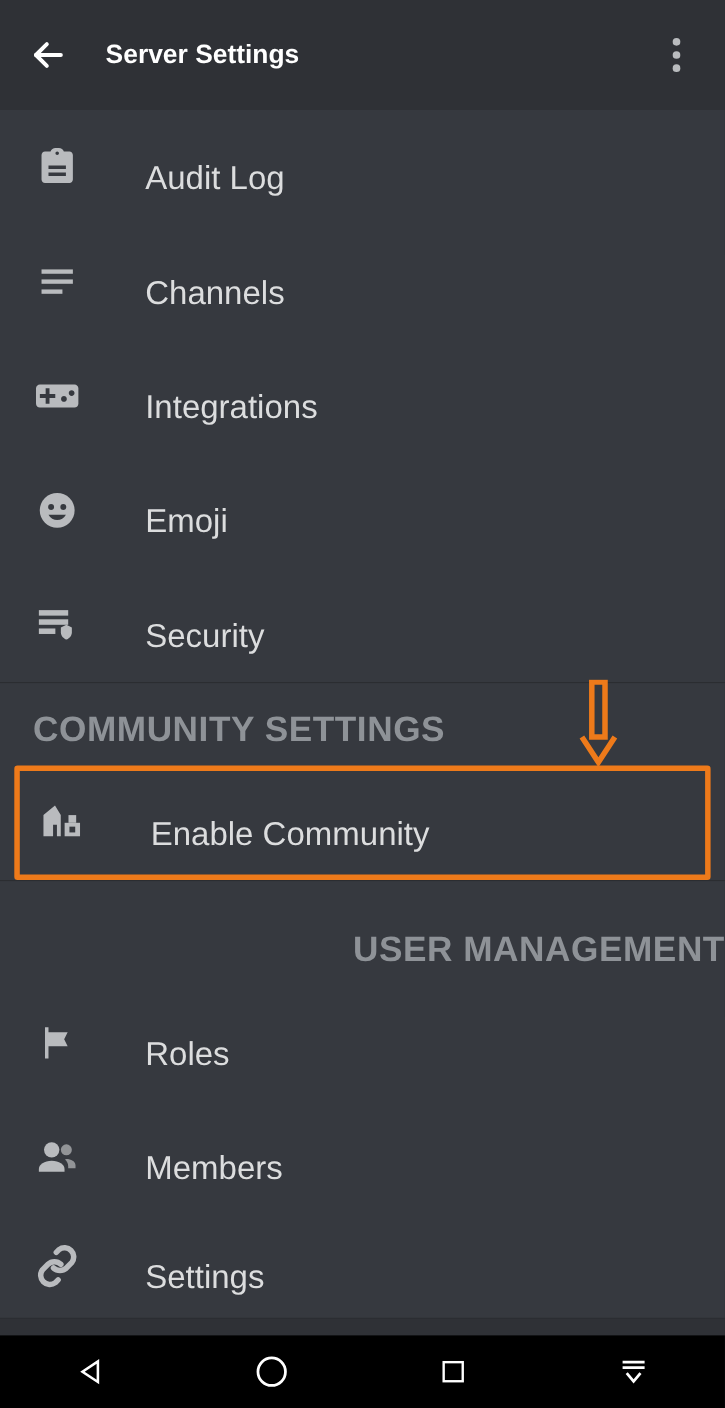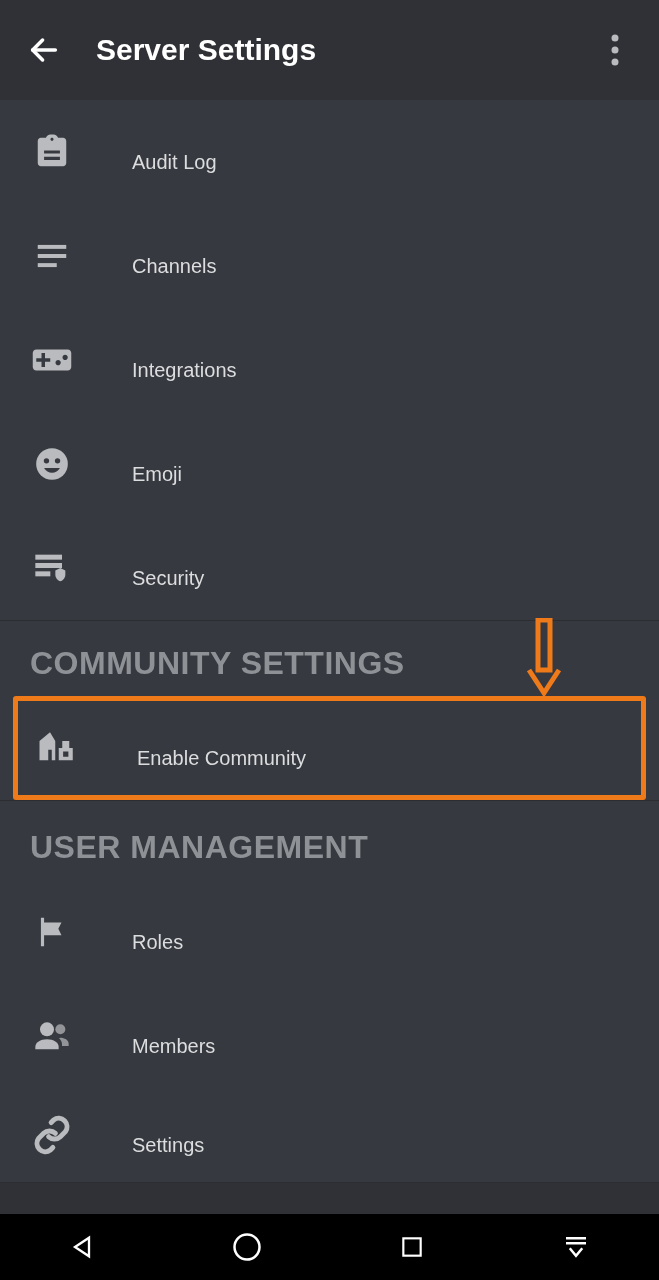--- a/index.html
+++ b/index.html
@@ -1,25 +1,25 @@
 <!DOCTYPE html>
 <html><head>
 <meta charset="utf-8">
 <style>
 * { margin: 0; padding: 0; box-sizing: border-box; }
 html, body { width: 659px; height: 1280px; background: #2f3136; font-family: -apple-system, BlinkMacSystemFont, "Segoe UI", Arial, sans-serif; overflow: hidden; color: #dcddde; }
 .topbar { height: 100px; display: flex; align-items: center; padding: 0 24px; background: #2f3136; position: relative; }
 .back-btn { width: 40px; height: 40px; display: flex; align-items: center; justify-content: center; margin-right: 32px; }
-.title { color: #ffffff; font-size: 30px; font-weight: 700; }
+.title { color: #ffffff; font-size: 24px; font-weight: 700; }
 .more-btn { position: absolute; right: 24px; width: 40px; height: 40px; display: flex; align-items: center; justify-content: center; }
 .content { background: #36393f; }
 .section-outer { border-bottom: 1px solid #2b2d31; }
 .menu-item { display: flex; align-items: center; height: 104px; padding: 0 0 0 30px; }
 .menu-icon { width: 44px; height: 44px; display: flex; align-items: center; justify-content: center; flex-shrink: 0; }
-.menu-label { color: #dcddde; font-size: 20px; font-weight: 500; margin-left: 58px; margin-top: 21px; }
+.menu-label { color: #dcddde; font-size: 30px; font-weight: 500; margin-left: 58px; margin-top: 21px; }
 .section-header { color: #8e9297; font-size: 32px; font-weight: 700; letter-spacing: 0.5px; padding: 24px 0 14px 30px; }
 .highlighted { border: 5px solid #ee7a1a; margin: 0 13px; border-radius: 3px; padding-left: 17px; text-align: center; }
 .arrow-annotation { position: absolute; top: 618px; left: 524px; }
 .navbar { position: absolute; bottom: 0; left: 0; width: 659px; height: 66px; background: #000; display: flex; align-items: center; justify-content: space-around; }
 svg { display: block; }
 </style>
 </head>
 <body>
 
 <div class="topbar">
@@ -100,21 +100,21 @@
             <path d="M8 3l-6 5v11h5v-6h2v6h2V8L8 3z"></path>
             <rect x="13" y="12" width="8" height="7"></rect>
             <rect x="15" y="8" width="4" height="4"></rect>
             <rect x="15.5" y="14" width="3" height="3" fill="#36393f"></rect>
           </svg>
       </div>
       <div class="menu-label">Enable Community</div>
     </div>
   </div>
 
-  <div class="section-outer" style="padding-top:4px;">
+  <div class="section-outer" style="padding-top:20px;text-align:right;">
     <div class="section-header">USER MANAGEMENT</div>
     <div class="menu-item">
       <div class="menu-icon">
         <svg width="38" height="38" viewBox="0 0 24 24" fill="#b9bbbe">
             <path d="M5 3v18h2v-7h11l-2-4 2-4H7V3H5z"></path>
           </svg>
       </div>
       <div class="menu-label">Roles</div>
     </div>
     <div class="menu-item">

